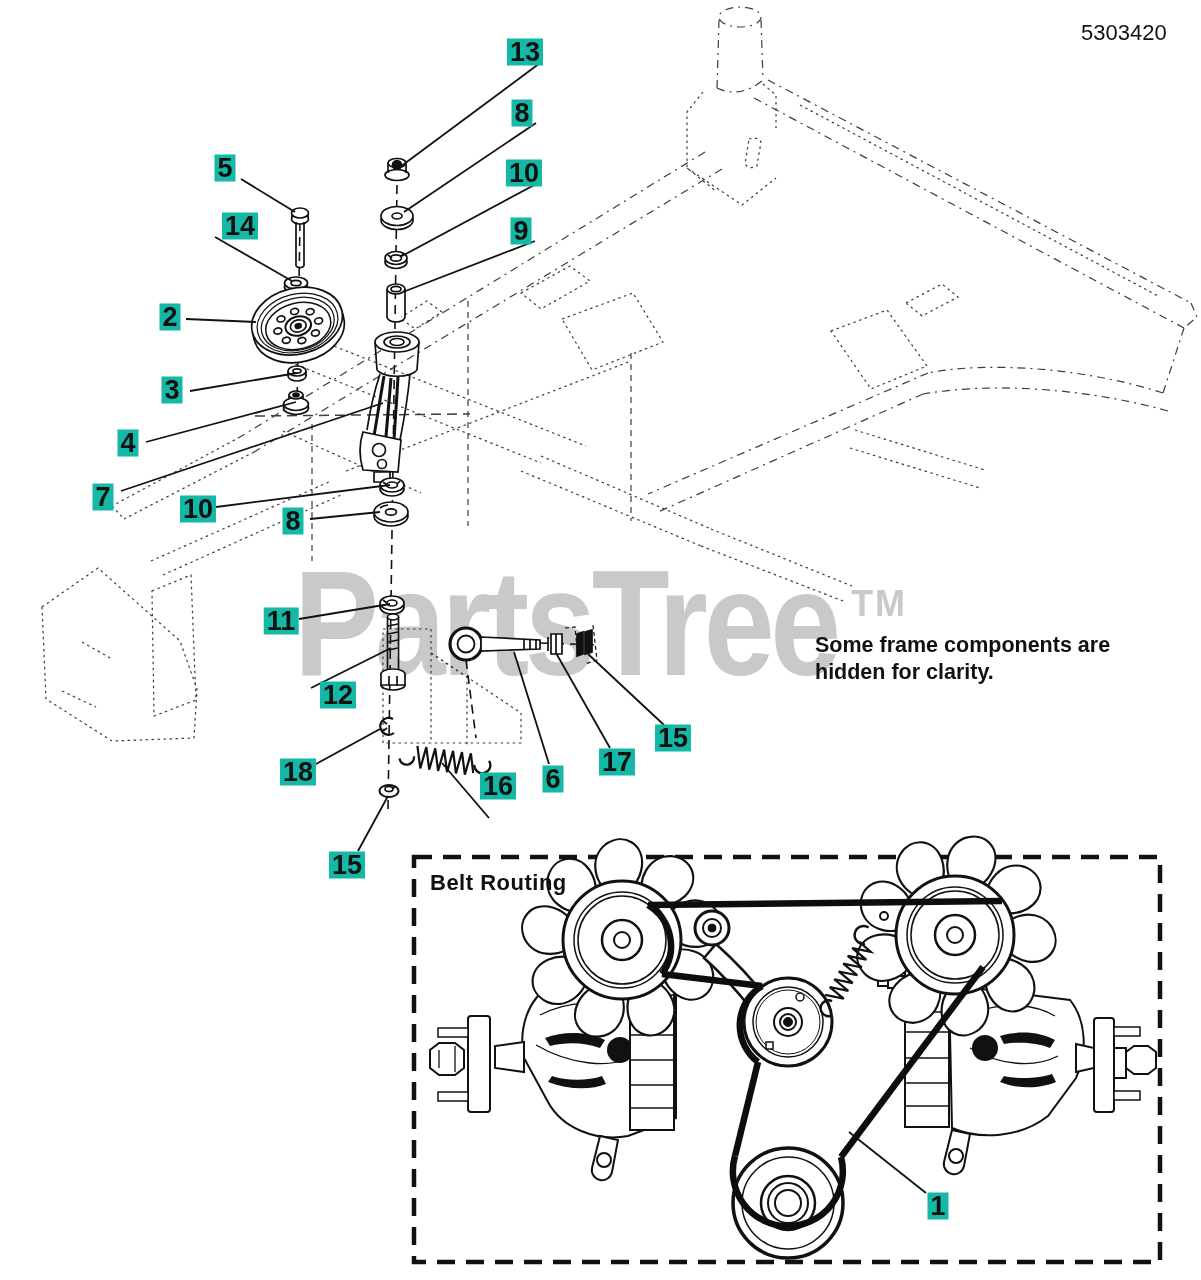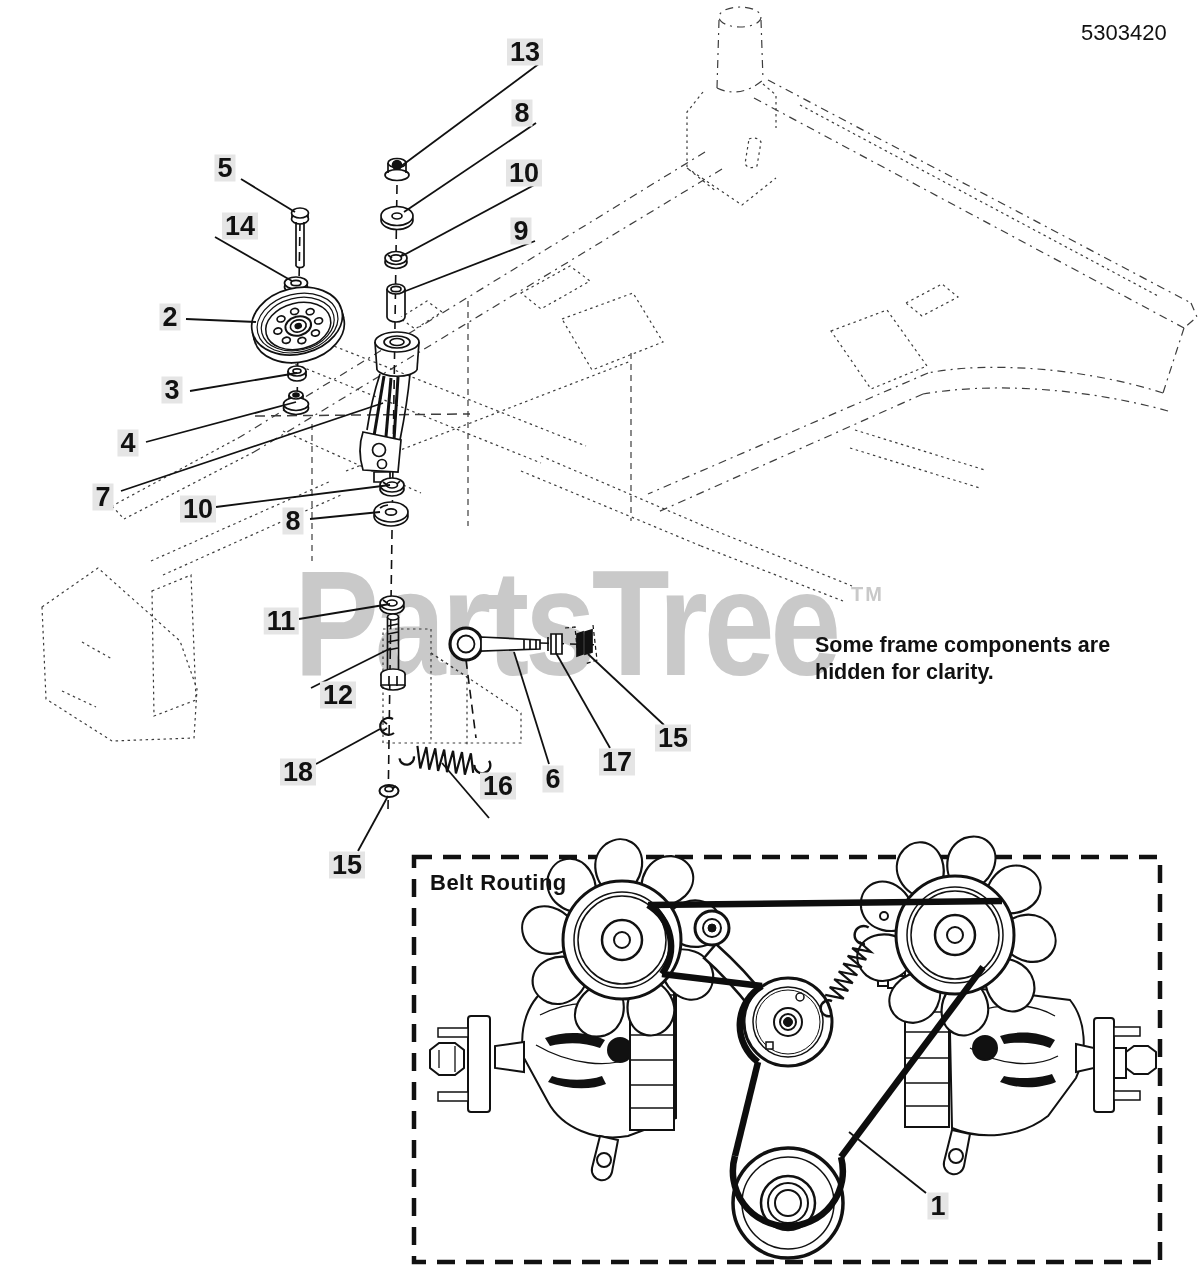--- a/index.html
+++ b/index.html
@@ -1,29 +1,29 @@
 <!DOCTYPE html>
 <html><head>
 <meta charset="utf-8">
 <style>
   html,body{margin:0;padding:0;background:#fff;}
   .stage{position:relative;width:1201px;height:1280px;background:#fff;overflow:hidden;
          font-family:"Liberation Sans",sans-serif;color:#111;}
   .watermark{position:absolute;left:294px;top:548px;z-index:1;font-size:150px;font-weight:bold;
              color:#c9c9c9;letter-spacing:-5px;line-height:1;white-space:nowrap;
              transform:scaleX(.85);transform-origin:left top;}
-  .tm-mark{position:absolute;left:851px;top:583px;z-index:1;font-size:20px;font-weight:bold;
+  .tm-mark{position:absolute;left:851px;top:583px;z-index:1;font-size:36px;font-weight:bold;
            color:#c9c9c9;letter-spacing:2px;}
   .art{position:absolute;left:0;top:0;z-index:2;}
   .leaders{position:absolute;left:0;top:0;z-index:3;pointer-events:none;}
   .partnum{position:absolute;left:1081px;top:20px;z-index:3;font-size:22px;font-weight:normal;}
   .note{position:absolute;left:815px;top:632px;z-index:3;font-size:21.5px;font-weight:bold;line-height:27px;}
   .belt-title{position:absolute;left:430px;top:870px;z-index:3;font-size:22px;font-weight:bold;letter-spacing:.5px;}
   .callout{position:absolute;z-index:4;transform:translate(-50%,-50%);font-size:27px;font-weight:bold;
-           line-height:1;background:#e5e5e5;padding:0 3px;}
+           line-height:1;background:#14b8a6;padding:0 3px;}
 </style>
 </head>
 <body>
 
 <div class="stage">
 
   <div class="watermark">PartsTree</div>
   <div class="tm-mark">TM</div>
 
   <svg class="art" width="1201" height="1280" viewBox="0 0 1201 1280">

